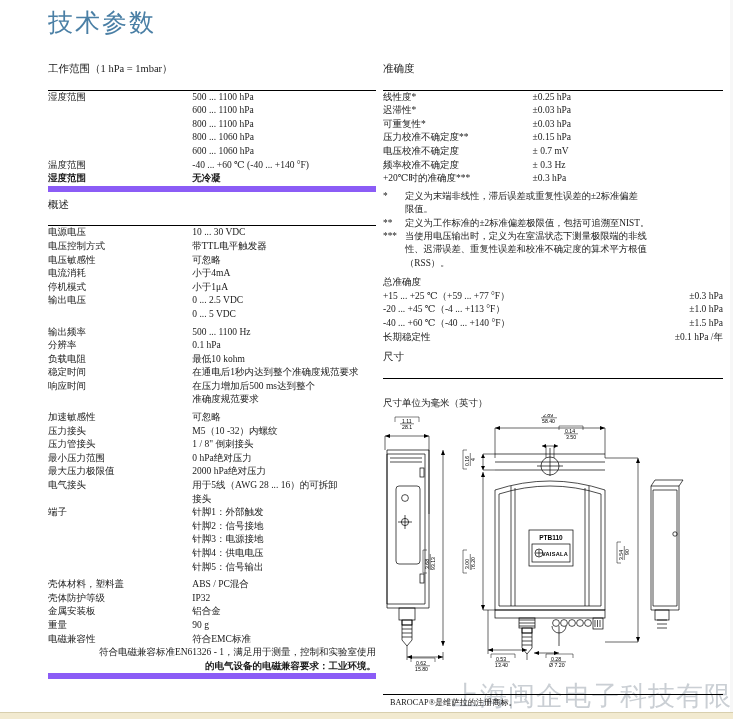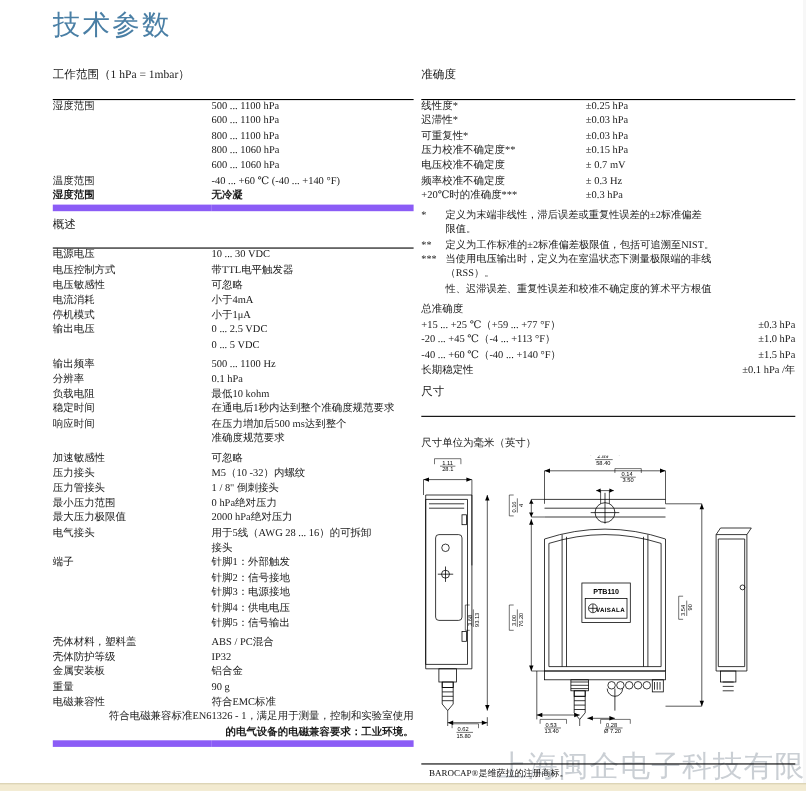--- a/index.html
+++ b/index.html
@@ -382,25 +382,25 @@
           <tr>
             <td class="mark">**</td>
             <td class="note">定义为工作标准的±2标准偏差极限值，包括可追溯至NIST。</td>
           </tr>
           <tr>
             <td class="mark">***</td>
             <td class="note">当使用电压输出时，定义为在室温状态下测量极限端的非线</td>
           </tr>
           <tr>
             <td class="mark"></td>
-            <td class="note">（RSS）。</td>
+            <td class="note">性、迟滞误差、重复性误差和校准不确定度的算术平方根值</td>
           </tr>
           <tr>
             <td class="mark"></td>
-            <td class="note">性、迟滞误差、重复性误差和校准不确定度的算术平方根值</td>
+            <td class="note">（RSS）。</td>
           </tr>
         </tbody>
       </table>
     </div>
 
     <table class="acc">
       <tbody>
         <tr class="gap">
             <td></td>
             <td></td>

